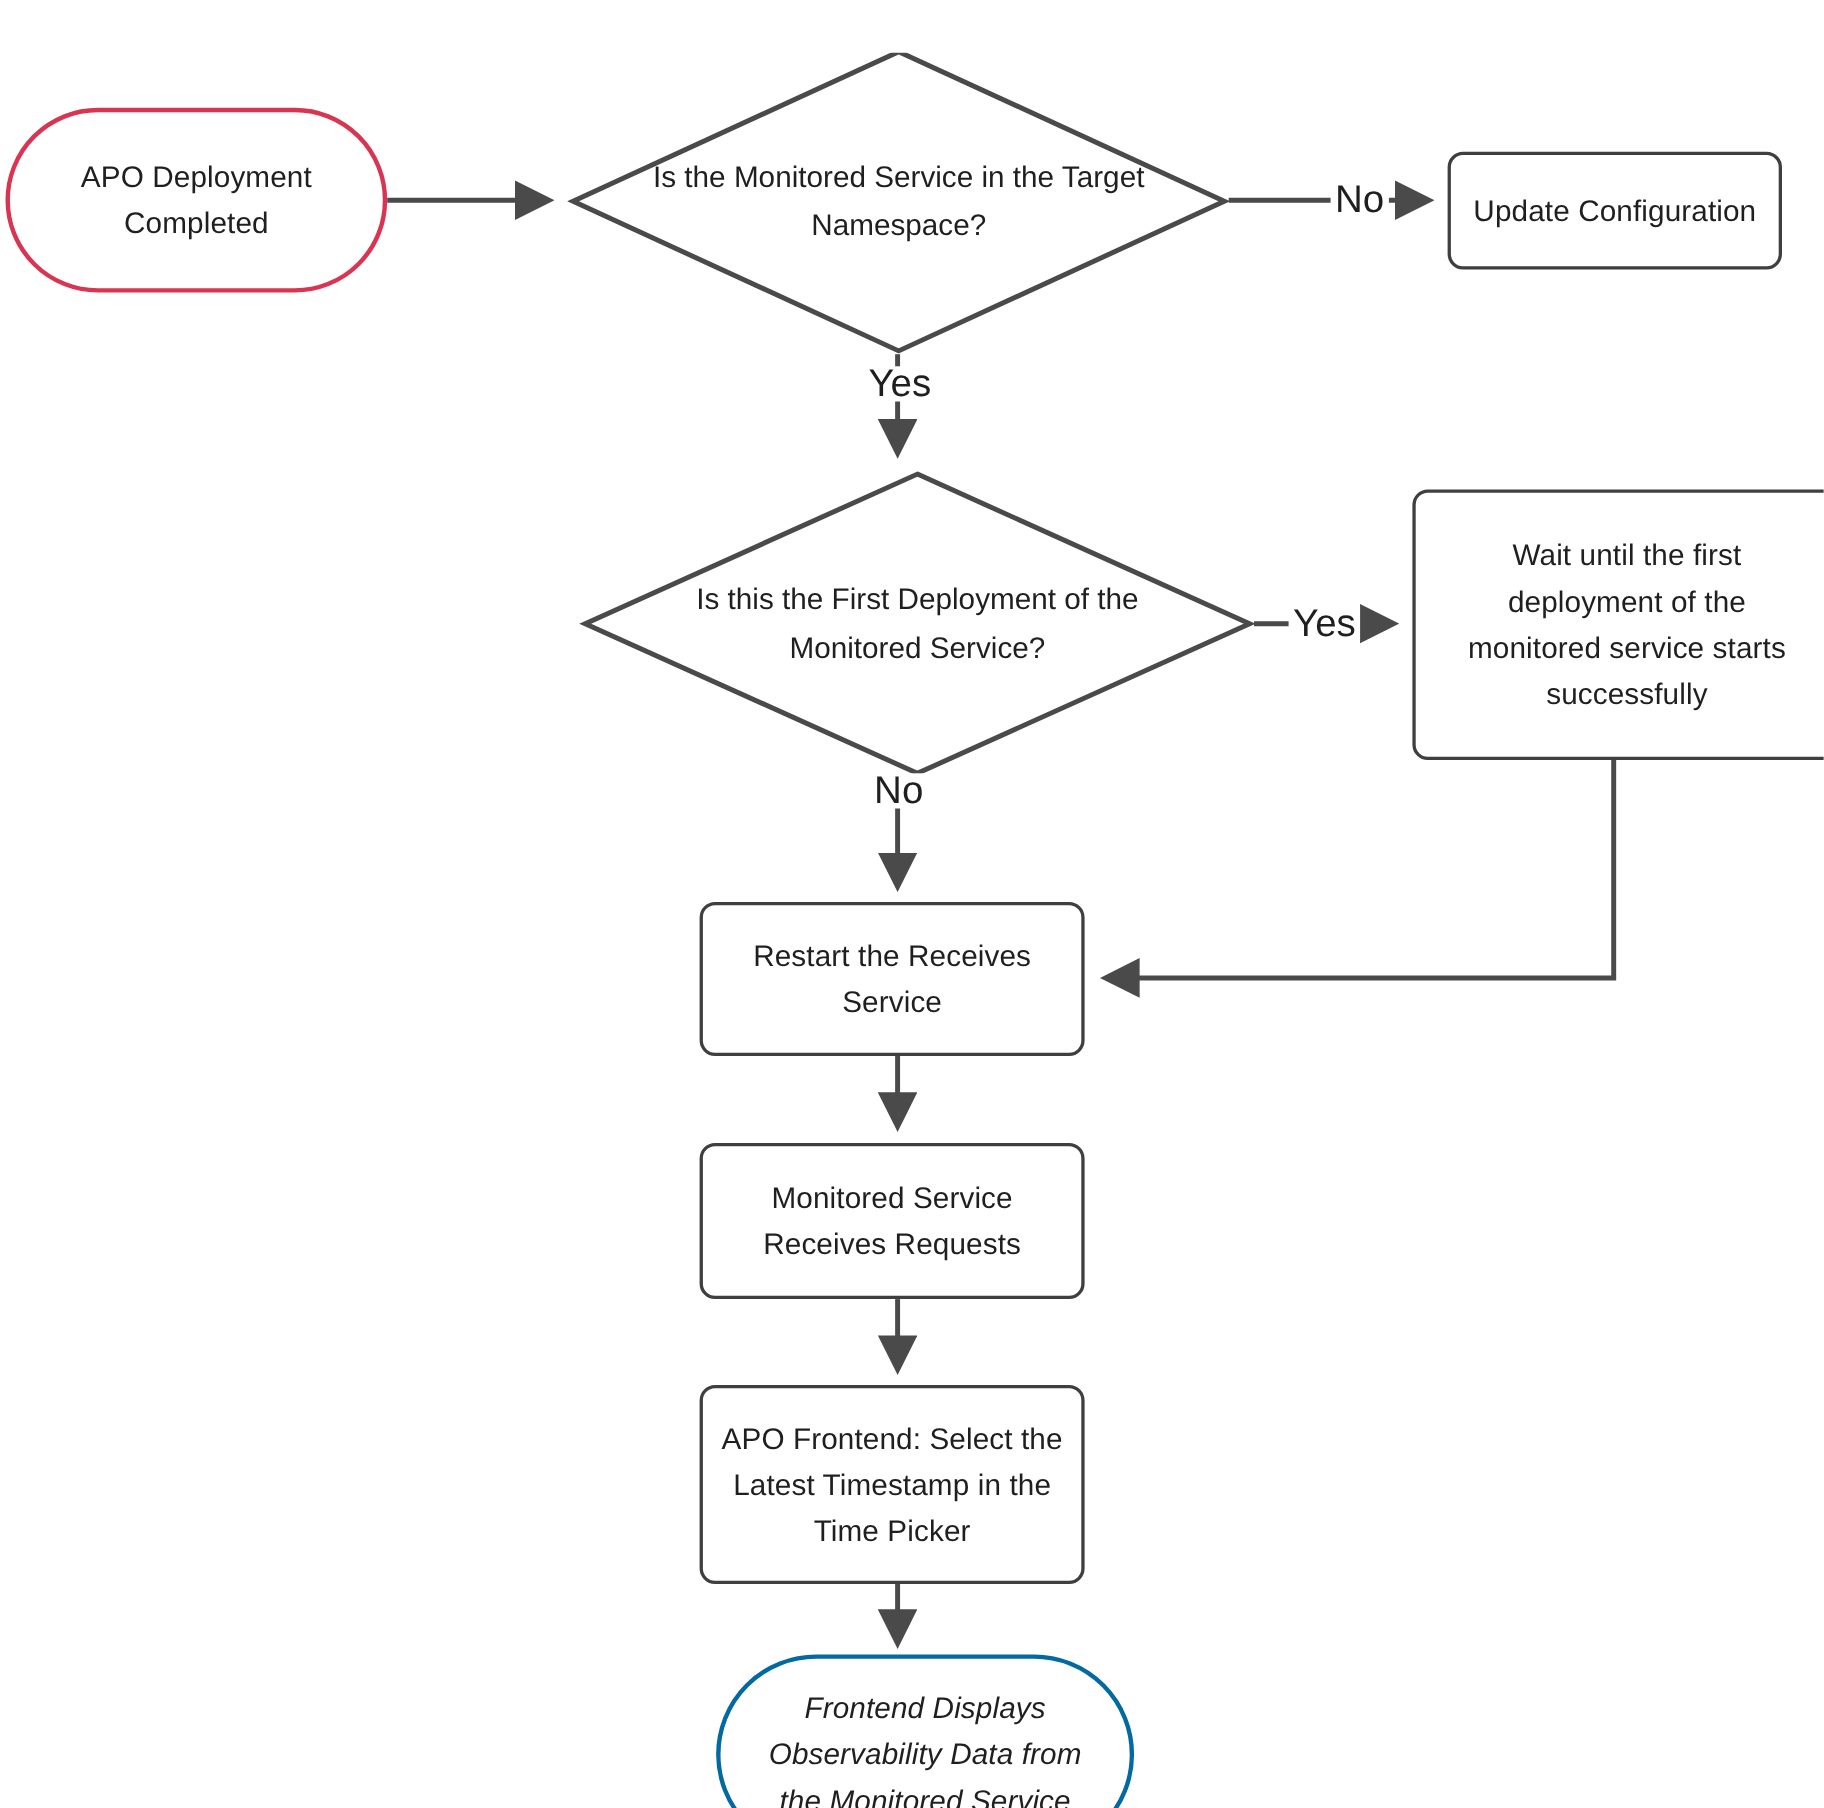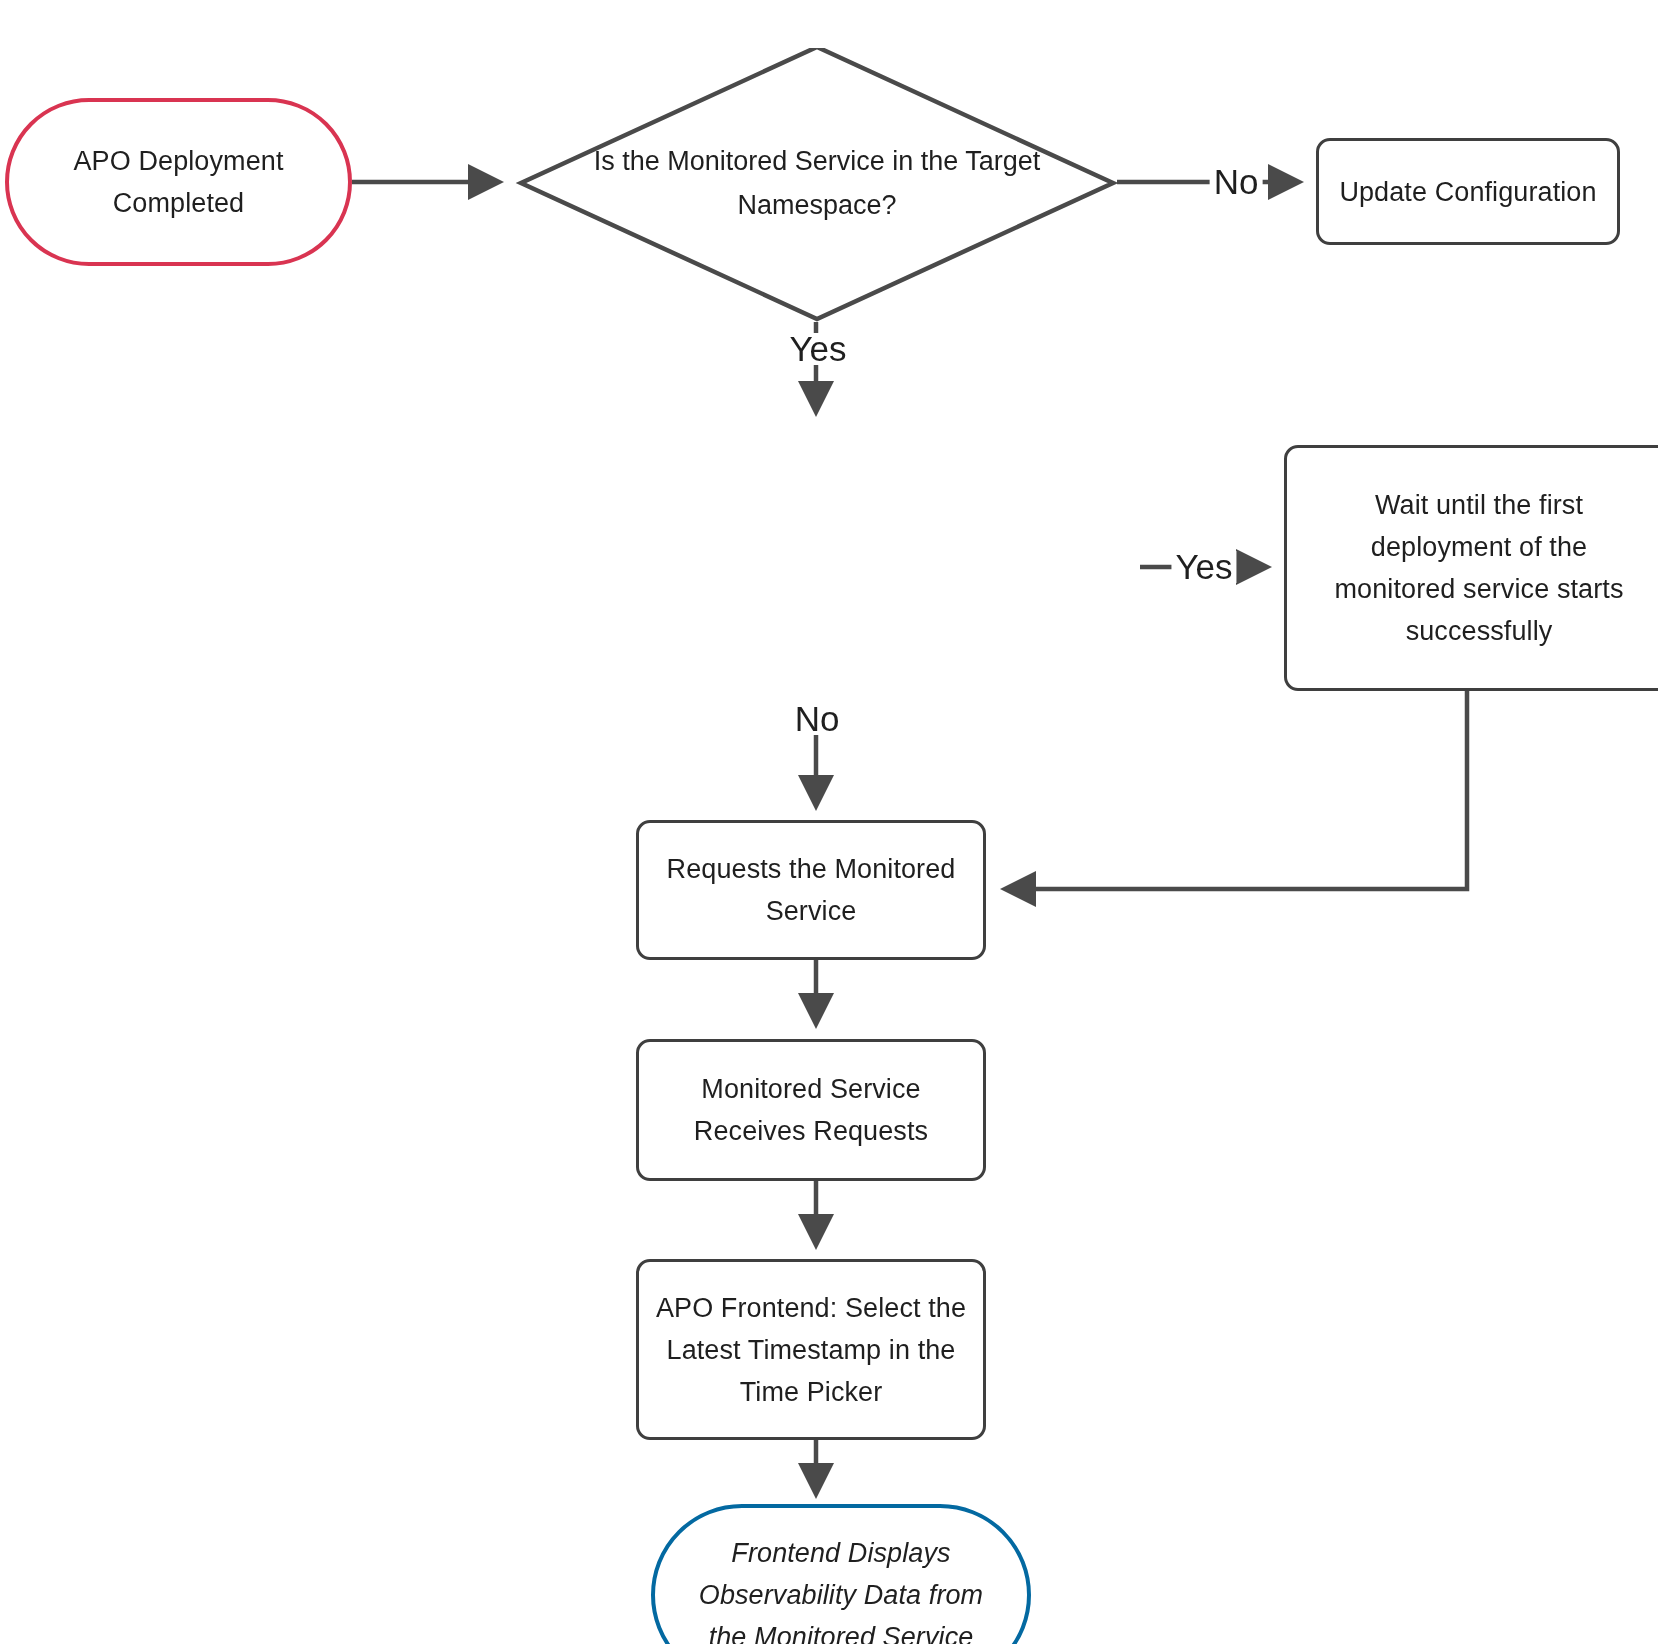--- a/index.html
+++ b/index.html
@@ -138,30 +138,37 @@
       <polygon points="300,4 596,140 300,276 4,140" fill="#ffffff" stroke="#4a4a4a" stroke-width="4.5" stroke-linejoin="miter"></polygon>
     </svg>
     <div class="dlabel">Is the Monitored Service in the Target
 Namespace?</div>
   </div>
 
   <div class="node rect" style="left:1316px; top:90px; width:304px; height:107px;">
     <span class="lbl">Update Configuration</span>
   </div>
 
+  <div class="diamond-wrap" style="left:528px; top:379px; width:612px; height:280px;">
+    <svg width="612" height="280" viewBox="0 0 612 280">
+      <polygon points="306,4 608,140 306,276 4,140" fill="#ffffff" stroke="#4a4a4a" stroke-width="4.5" stroke-linejoin="miter"></polygon>
+    </svg>
+    <div class="dlabel">Is this the First Deployment of the
+Monitored Service?</div>
+  </div>
 
   <div class="node rect" style="left:1284px; top:397px; width:390px; height:246px;">
     <span class="lbl">Wait until the first
 deployment of the
 monitored service starts
 successfully</span>
   </div>
 
   <div class="node rect" style="left:636px; top:772px; width:350px; height:140px;">
-    <span class="lbl">Requests the Monitored
+    <span class="lbl">Restart the Receives
 Service</span>
   </div>
 
   <div class="node rect" style="left:636px; top:991px; width:350px; height:142px;">
     <span class="lbl">Monitored Service
 Receives Requests</span>
   </div>
 
   <div class="node rect" style="left:636px; top:1211px; width:350px; height:181px;">
     <span class="lbl">APO Frontend: Select the

